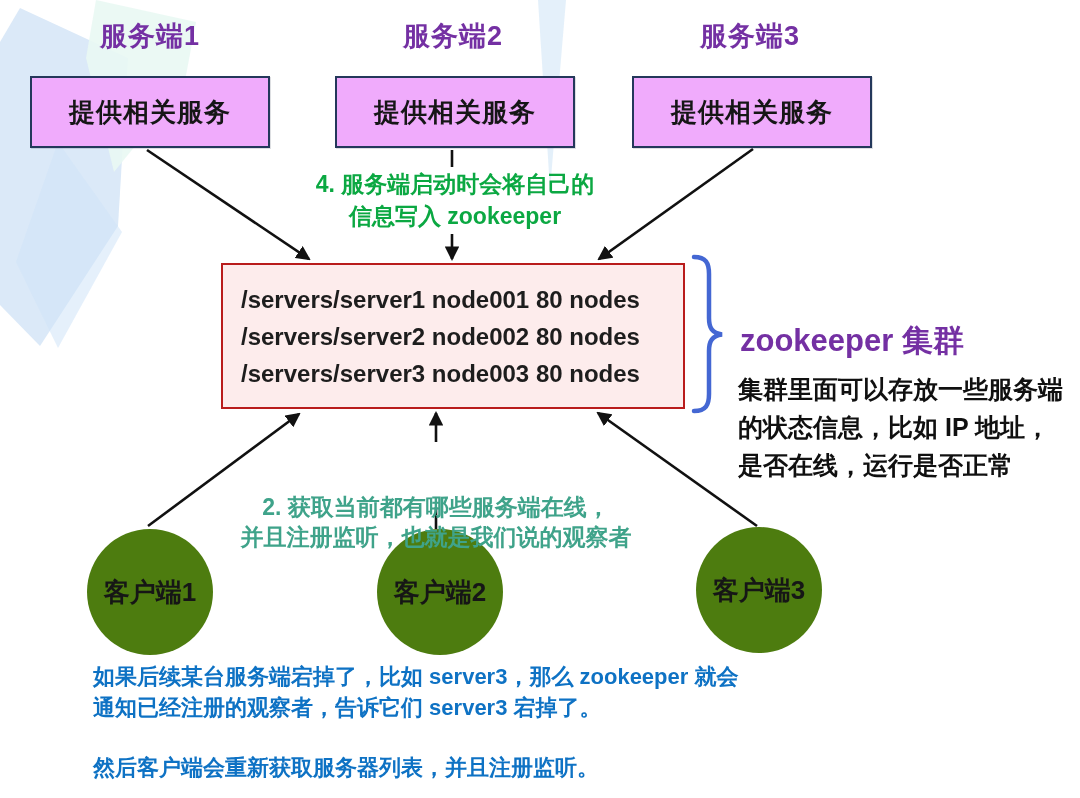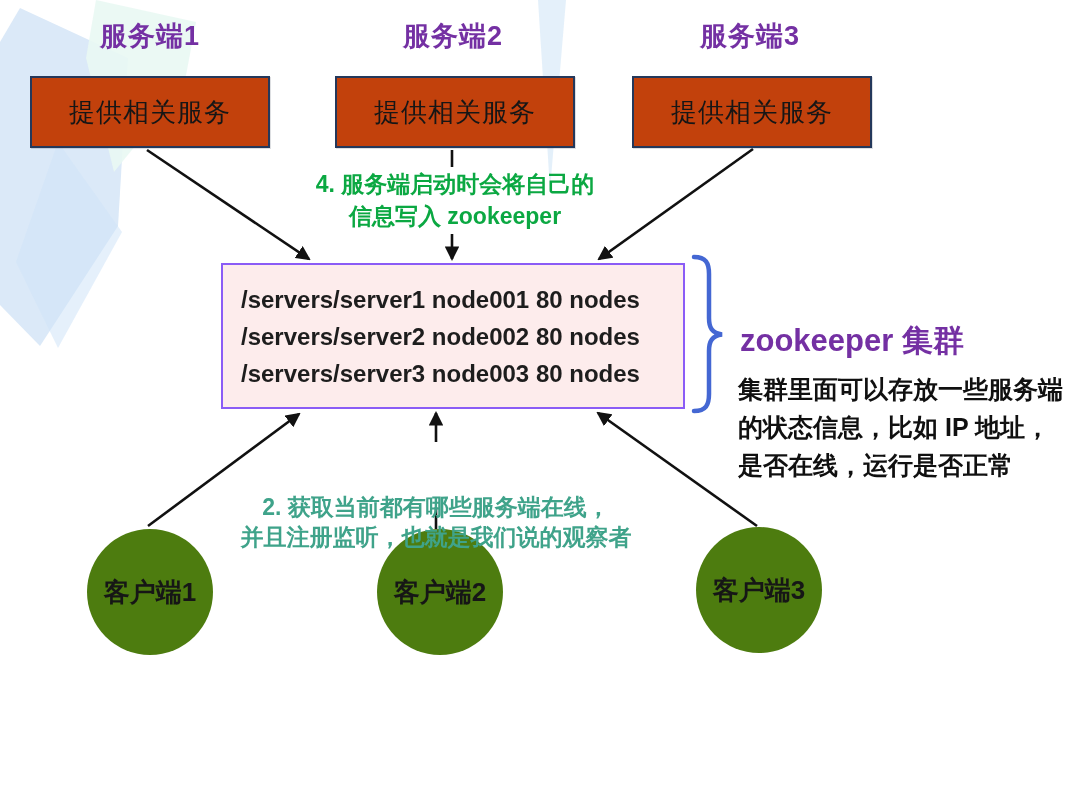--- a/index.html
+++ b/index.html
@@ -9,34 +9,34 @@
   }
   .abs{position:absolute;}
   svg.layer{position:absolute;left:0;top:0;width:1080px;height:798px;pointer-events:none;}
   
   .server-heading{
     width:240px;text-align:center;font-size:27px;font-weight:bold;color:#7430a3;
     top:18px;letter-spacing:1px;z-index:3;
   }
   
   .server-box{
-    top:76px;width:236px;height:68px;background:#c2410c;border:2px solid #24385b;
+    top:76px;width:236px;height:68px;background:#f0abfc;border:2px solid #24385b;
     display:flex;align-items:center;justify-content:center;
-    font-size:26px;font-weight:normal;color:#161616;letter-spacing:1px;z-index:3;
+    font-size:26px;font-weight:bold;color:#161616;letter-spacing:1px;z-index:3;
     box-shadow:1px 1px 0 rgba(30,40,60,0.15);
   }
   
   .note{
     text-align:center;font-weight:bold;z-index:4;
   }
   .note1{left:275px;top:168px;width:360px;font-size:23px;line-height:32px;color:#0ba842;}
   .note2{left:196px;top:444px;width:480px;font-size:23px;line-height:30px;color:#3fa38a;margin-top:48px;}
   
   .zk-box{
-    left:221px;top:263px;width:464px;height:146px;background:#fdecec;border:2px solid #8b5cf6;
+    left:221px;top:263px;width:464px;height:146px;background:#fdecec;border:2px solid #b91c1c;
     box-sizing:border-box;z-index:3;padding:16px 0 0 18px;
   }
   .zk-box .zk-line{
     font-size:24px;font-weight:bold;color:#1d1d1d;line-height:37px;white-space:nowrap;
   }
   
   .cluster-title{
     left:740px;top:320px;font-size:31px;font-weight:bold;color:#7430a3;z-index:3;white-space:nowrap;
   }
   .cluster-desc{
@@ -122,14 +122,19 @@
   <div class="abs client-circle" style="left:87px;top:529px;">
     <span>客户端1</span>
   </div>
   <div class="abs client-circle" style="left:377px;top:529px;">
     <span>客户端2</span>
   </div>
   <div class="abs client-circle" style="left:696px;top:527px;">
     <span>客户端3</span>
   </div>
 
+  <div class="abs footer-note">
+    <div>如果后续某台服务端宕掉了，比如 server3，那么 zookeeper 就会</div>
+    <div>通知已经注册的观察者，告诉它们 server3 宕掉了。</div>
+    <div class="p2">然后客户端会重新获取服务器列表，并且注册监听。</div>
+  </div>
 
 </div>
 
 </body></html>

